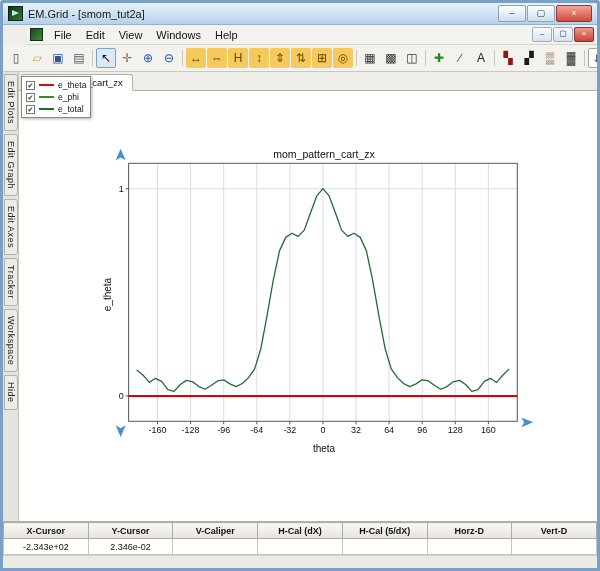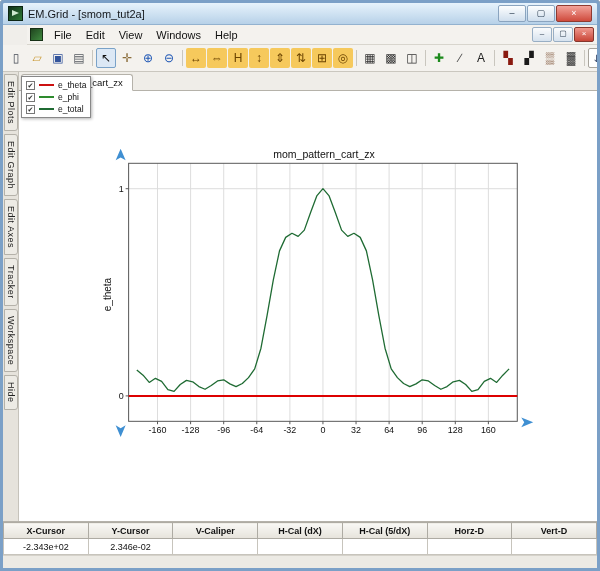--- a/index.html
+++ b/index.html
@@ -207,20 +207,21 @@
             <line x1="107" y1="313" x2="110" y2="313" stroke="#555"></line>
             <text x="105" y="316" text-anchor="end" font-size="9" fill="#111" font-family="Liberation Sans, sans-serif">0</text>
             <line x1="107" y1="101" x2="110" y2="101" stroke="#555"></line>
             <text x="105" y="104" text-anchor="end" font-size="9" fill="#111" font-family="Liberation Sans, sans-serif">1</text>
             <polygon points="0,-8 5,4 0,1 -5,4" transform="translate(102,68)" fill="#3f8fd2"></polygon>
             <polygon points="0,-8 5,4 0,1 -5,4" transform="translate(102,347) rotate(180)" fill="#3f8fd2"></polygon>
             <polygon points="0,-8 5,4 0,1 -5,4" transform="translate(508,340) rotate(90)" fill="#3f8fd2"></polygon>
           </svg>
         <div class="chart-title">mom_pattern_cart_zx</div>
         <div class="ylabel">e_theta</div>
+        <div class="xlabel">theta</div>
       </div>
     </div>
   </div>
 
   <div class="caliper">
     <table>
       <thead>
         <tr>
           <th>X-Cursor</th>
           <th>Y-Cursor</th>

